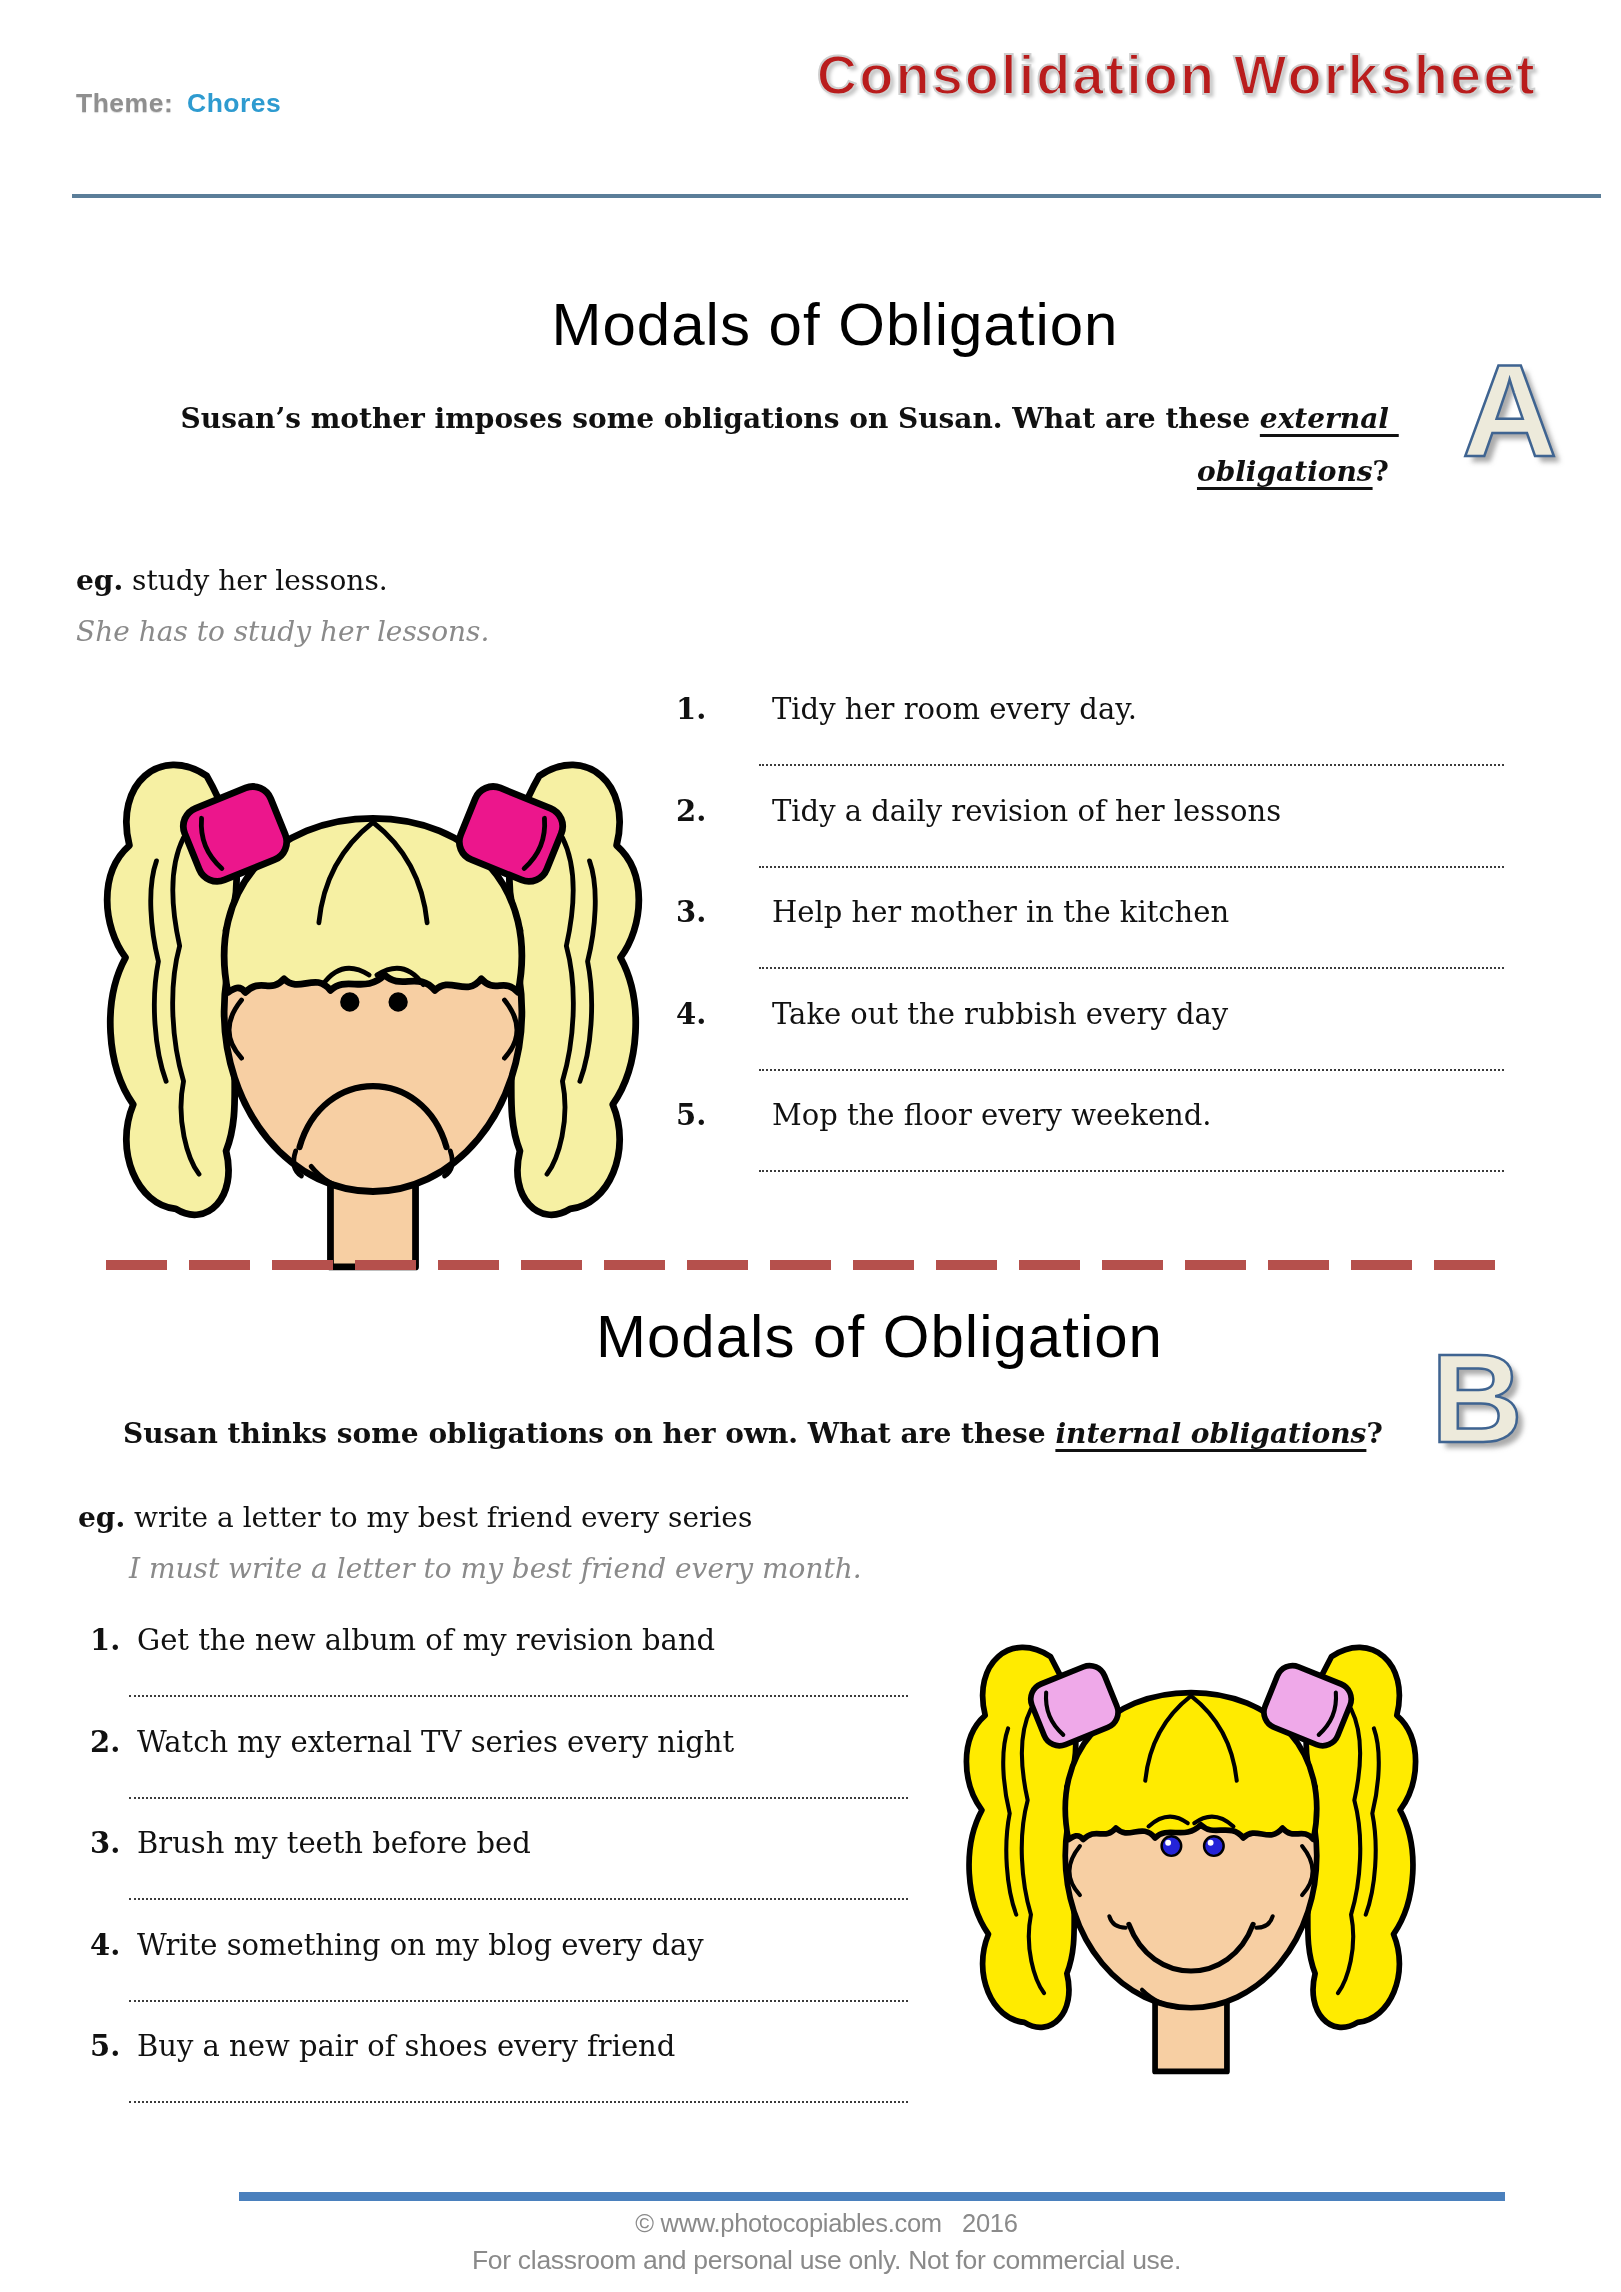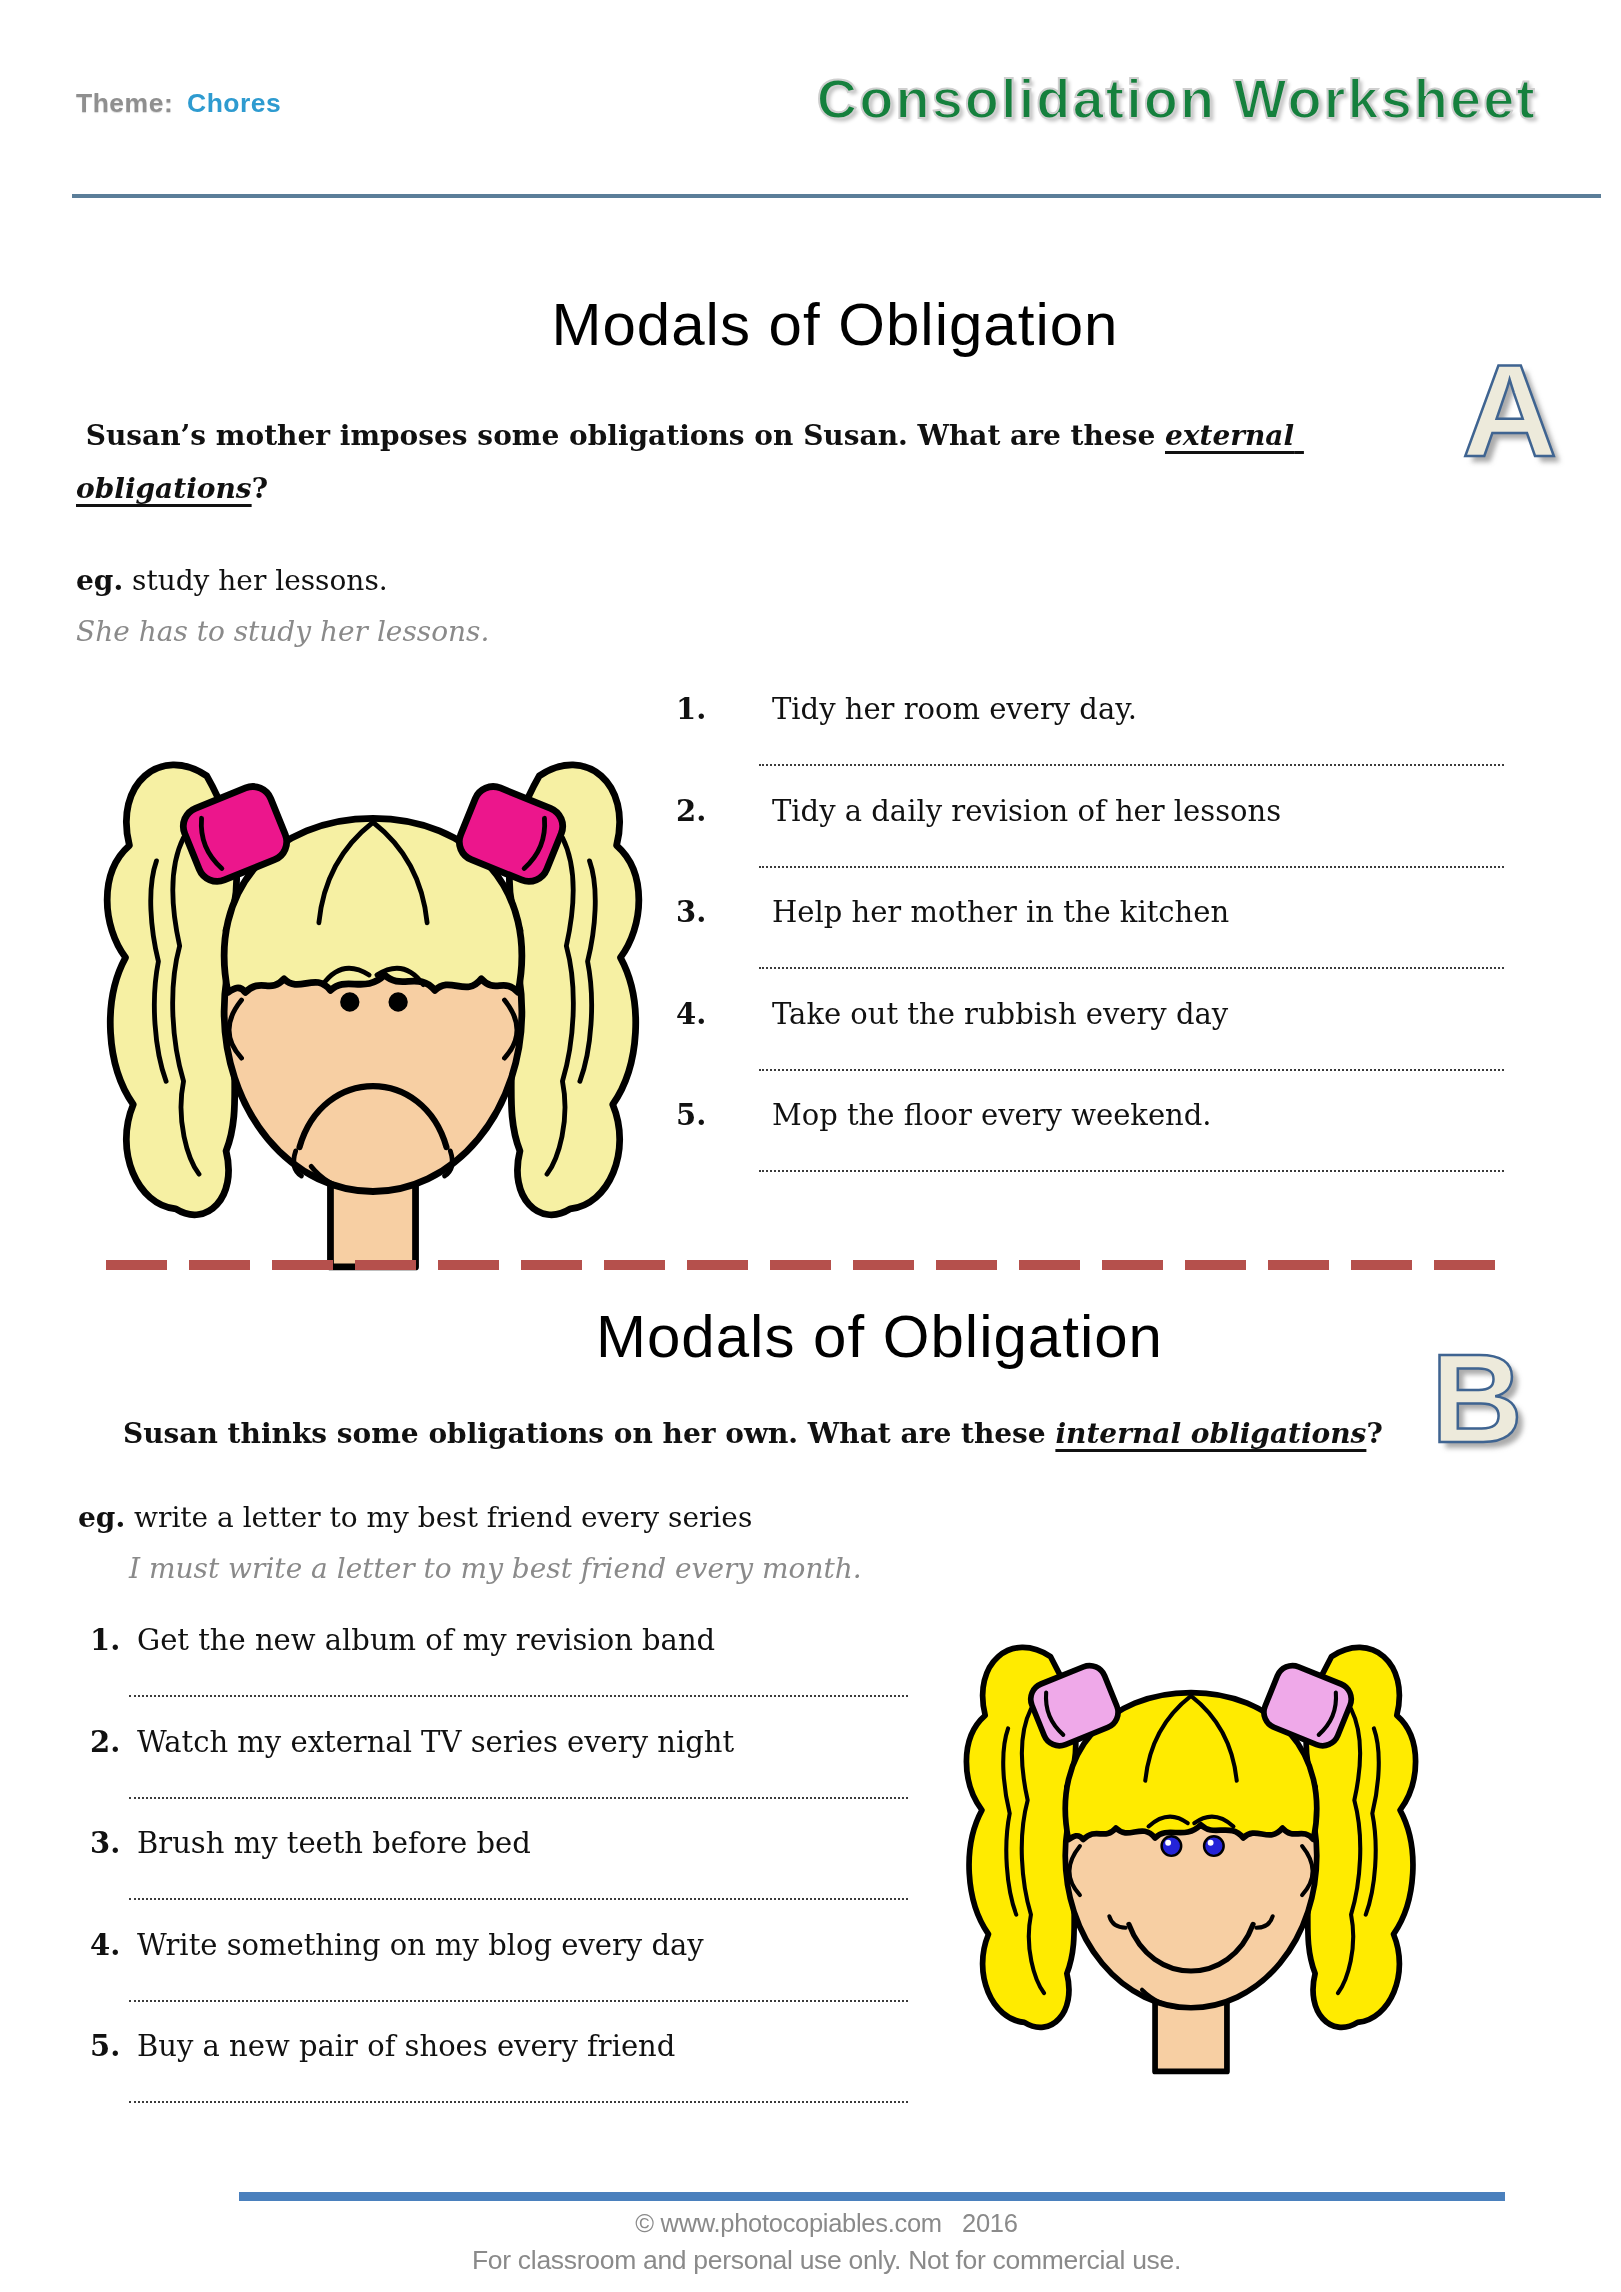--- a/index.html
+++ b/index.html
@@ -5,43 +5,43 @@
 <style>
   html,body{margin:0;padding:0;background:#fff;}
   .page{position:relative;width:1621px;height:2293px;background:#fff;overflow:hidden;
         font-family:"DejaVu Serif", serif;color:#111;}
 
   
   .theme{position:absolute;left:76px;top:88px;font-family:"Liberation Sans",sans-serif;
          font-weight:700;font-size:26.5px;letter-spacing:0.5px;}
   .theme .lbl{color:#8f8f8f;text-shadow:0 1px 1px #d8d8d8;}
   .theme .val{color:var(--theme-blue,#2E9BD0);margin-left:5.9px;}
-  .wstype{position:absolute;right:84px;top:66px;font-family:"Liberation Sans",sans-serif;
-          font-weight:700;font-size:56px;letter-spacing:2px;color:#15803d;
+  .wstype{position:absolute;right:84px;top:42px;font-family:"Liberation Sans",sans-serif;
+          font-weight:700;font-size:56px;letter-spacing:2px;color:#b91c1c;
           -webkit-text-stroke:2px #cfcfcf;text-shadow:2.9px 2.9px 3.9px #c6c6c6;}
   .hrule{position:absolute;left:72px;top:194px;width:1529px;height:3.9px;
          background:var(--header-rule,#5B7E99);}
 
   
   .sec-title{position:absolute;left:0;width:1621px;text-align:center;
              font-family:"Liberation Sans",sans-serif;font-weight:400;
              font-size:60px;letter-spacing:1px;color:#000;}
   .title-a{top:290px;transform:translateX(24.5px);}
   .title-b{top:1302px;transform:translateX(69px);}
   .badge{position:absolute;font-family:"Liberation Sans",sans-serif;font-weight:700;
          line-height:1;color:var(--letter-fill,#EDEADB);
          -webkit-text-stroke:2.5px var(--letter-stroke,#3F6491);
          text-shadow:5.9px 5.9px 4.9px rgba(150,150,150,.8);}
   .badge-a{left:1462px;top:345px;font-size:132px;}
   .badge-b{left:1431px;top:1335px;font-size:127px;}
 
   
   .instr{position:absolute;font-weight:700;font-size:28px;line-height:1.9;
          white-space:pre-wrap;}
-  .instr-a{left:76px;top:409px;width:1313px;}
+  .instr-a{left:76px;top:392px;width:1313px;text-align:right;}
   .instr-b{left:123px;top:1407px;width:1294px;}
   .emph{font-style:italic;text-decoration:underline;text-decoration-thickness:2.9px;text-underline-offset:5.9px;}
   .eg{position:absolute;font-size:28px;line-height:51px;}
   .eg-a{left:76px;top:555px;}
   .eg-b{left:78px;top:1492px;}
   .eg .lbl{font-weight:700;}
   .eg .ans{color:var(--muted-text,#8A8A8A);font-style:italic;}
   .eg-b .ans{padding-left:51px;}
 
   

